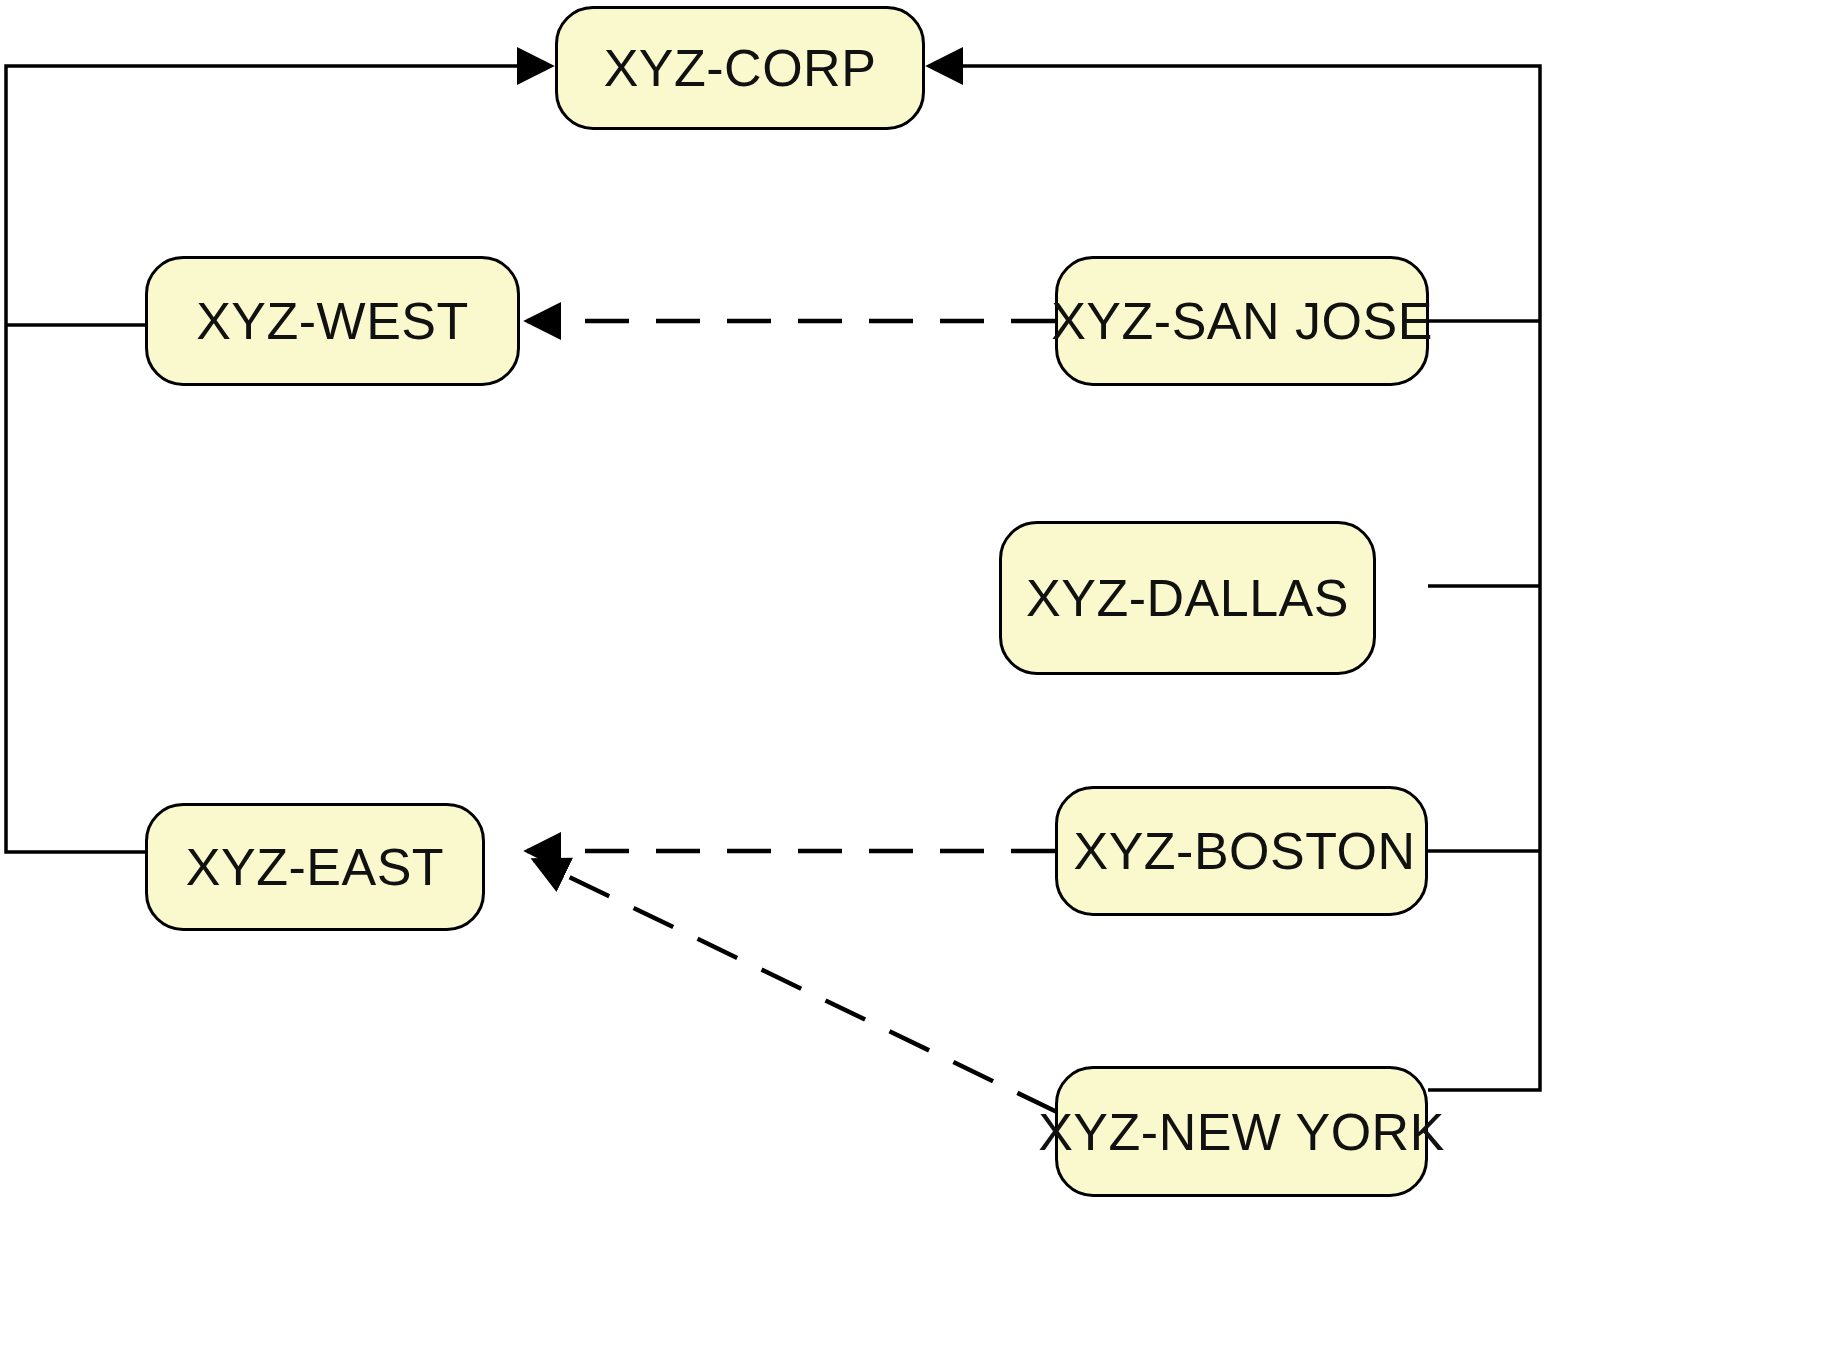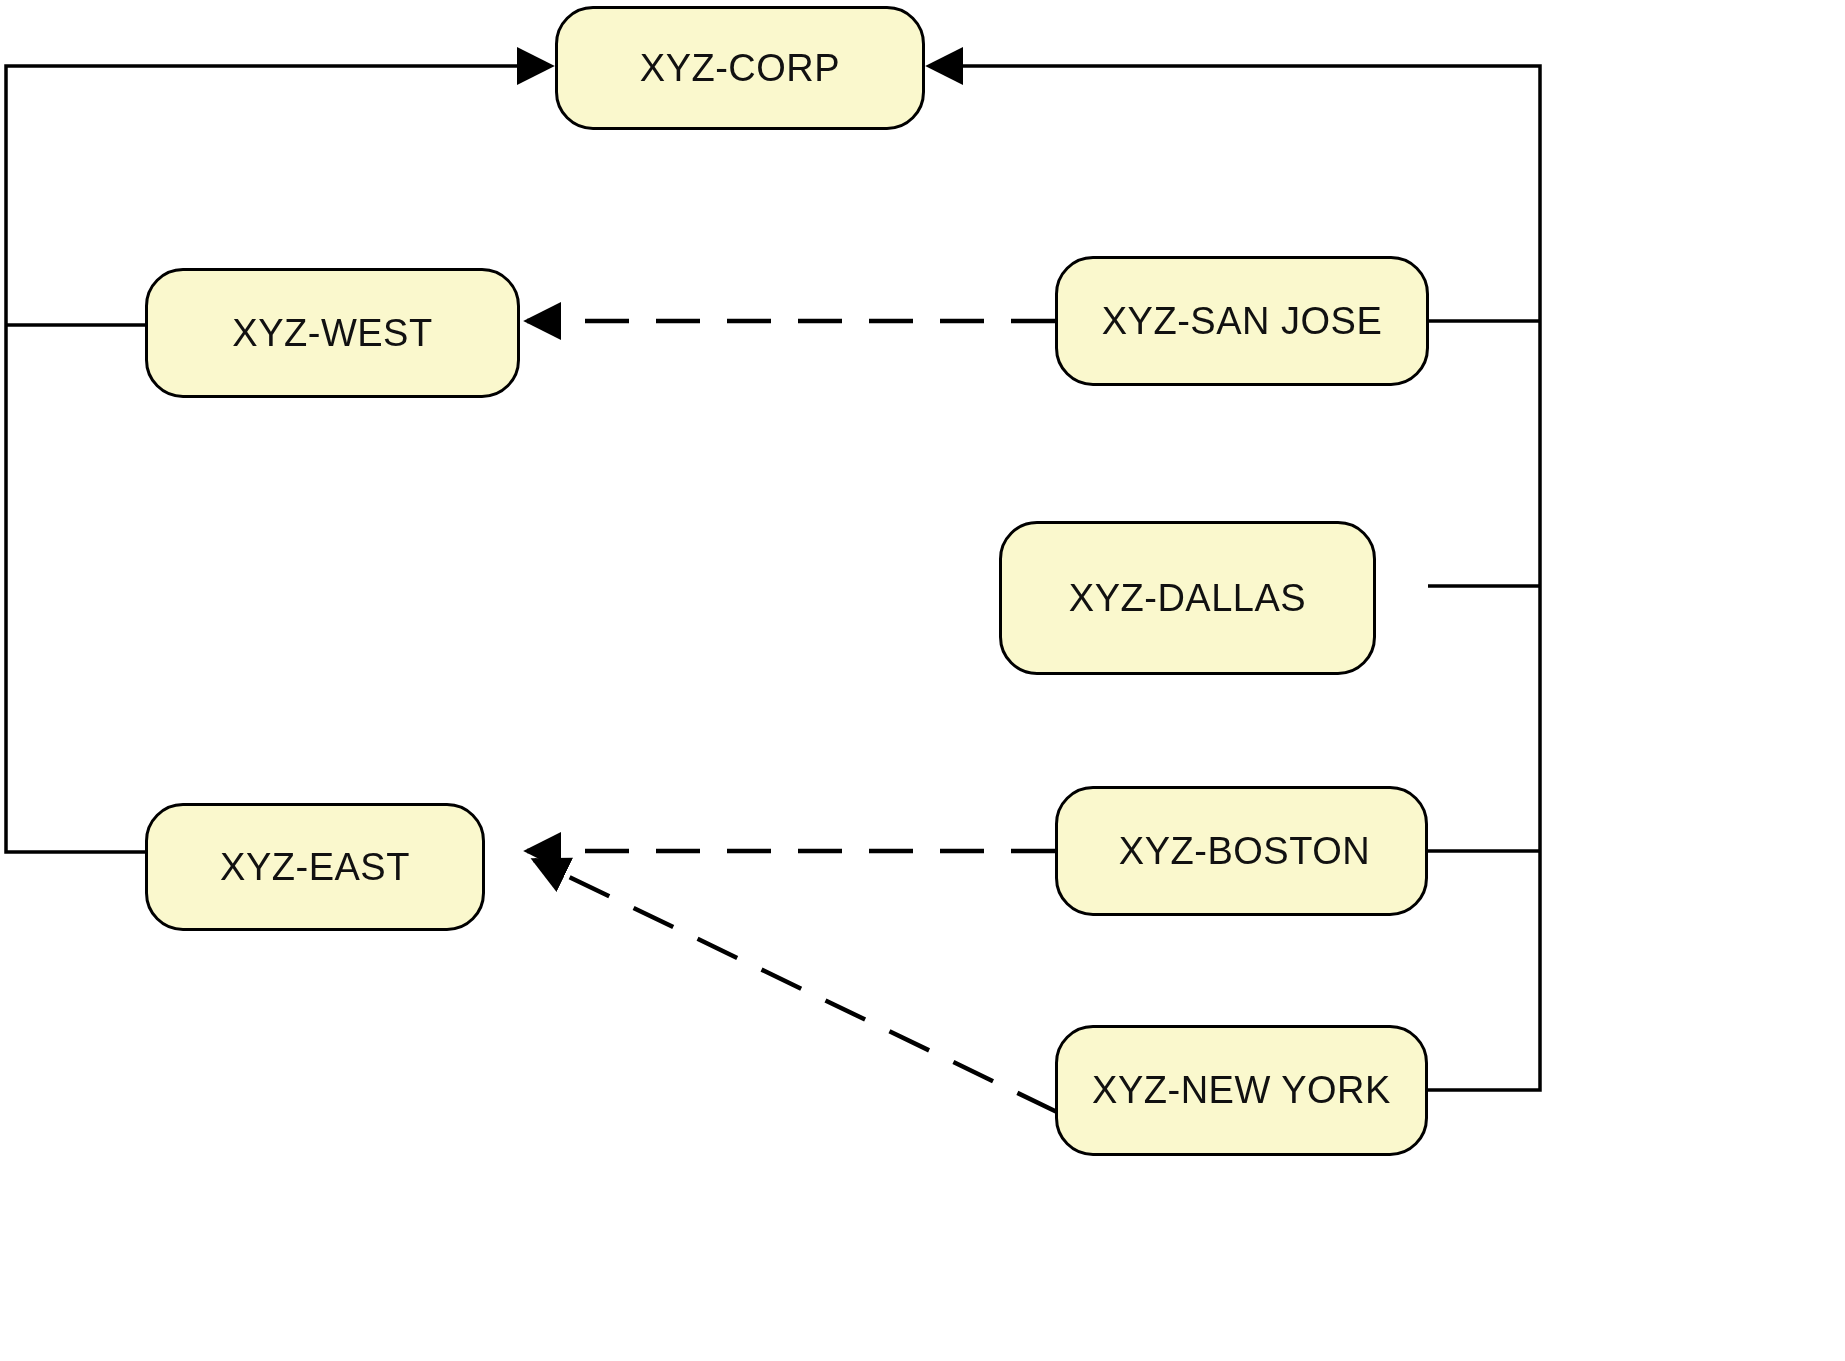--- a/index.html
+++ b/index.html
@@ -37,21 +37,21 @@
     position: absolute;
     box-sizing: border-box;
     background: var(--node-fill, #FAF8CD);
     border: 3px solid var(--node-border, #000000);
     border-radius: 38px;
     display: flex;
     align-items: center;
     justify-content: center;
   }
   .node span {
-    font-size: 38px;
+    font-size: 52px;
     letter-spacing: 0.5px;
     color: #111111;
     white-space: nowrap;
   }
 </style>
 </head>
 <body>
 
 <div class="canvas">
 
@@ -72,37 +72,37 @@
 
     <path class="edge-dashed" d="M 1055 321 L 527 321" marker-end="url(#arrowhead)"></path>
     <path class="edge-dashed" d="M 1055 851 L 527 851" marker-end="url(#arrowhead)"></path>
     <path class="edge-dashed" d="M 1057 1112 L 534 860" marker-end="url(#arrowhead)"></path>
   </svg>
 
   <div class="node" style="left:555px; top:6px; width:370px; height:124px;">
     <span>XYZ-CORP</span>
   </div>
 
-  <div class="node" style="left:145px; top:268px; width:375px; height:130px;">
+  <div class="node" style="left:145px; top:256px; width:375px; height:130px;">
     <span>XYZ-WEST</span>
   </div>
 
   <div class="node" style="left:1055px; top:256px; width:374px; height:130px;text-align:right;">
     <span>XYZ-SAN JOSE</span>
   </div>
 
   <div class="node" style="left:999px; top:521px; width:377px; height:154px;align-items:center;">
     <span>XYZ-DALLAS</span>
   </div>
 
   <div class="node" style="left:145px; top:788px; width:340px; height:128px;margin-top:15px;">
     <span>XYZ-EAST</span>
   </div>
 
   <div class="node" style="left:1055px; top:786px; width:373px; height:130px;padding-left:6px;">
     <span>XYZ-BOSTON</span>
   </div>
 
-  <div class="node" style="left:1055px; top:1025px; width:373px; height:131px;">
+  <div class="node" style="left:1055px; top:1066px; width:373px; height:131px;">
     <span>XYZ-NEW YORK</span>
   </div>
 
 </div>
 
 </body></html>

